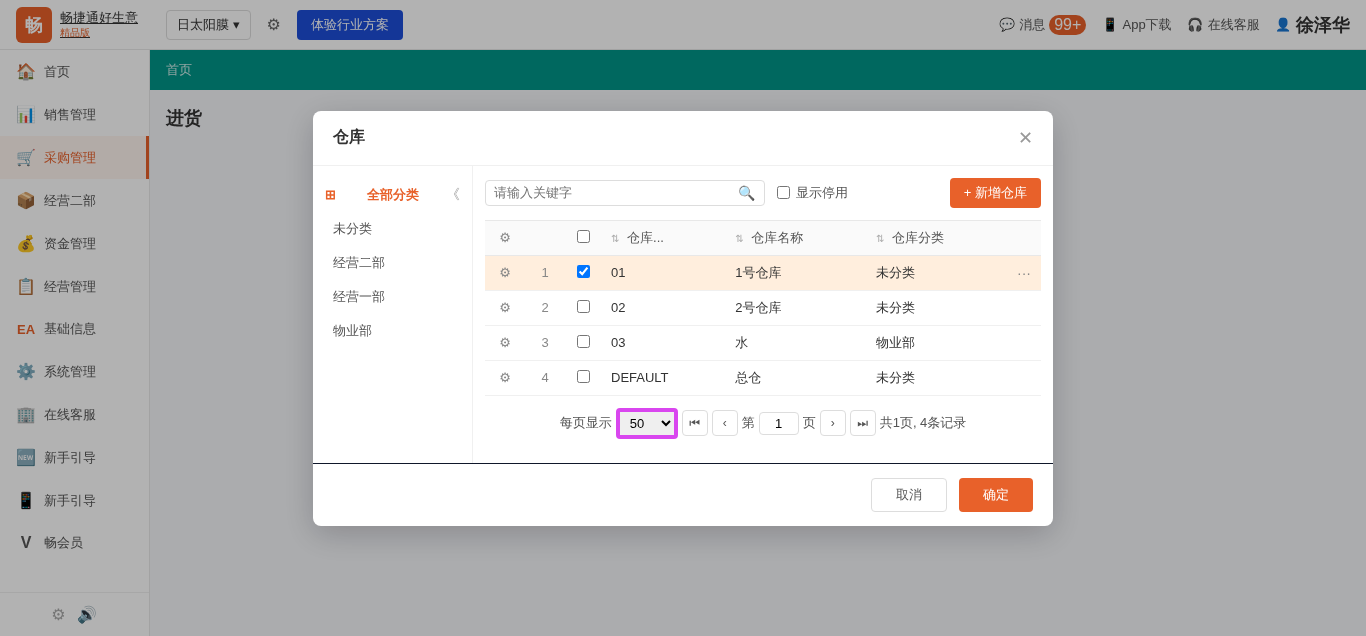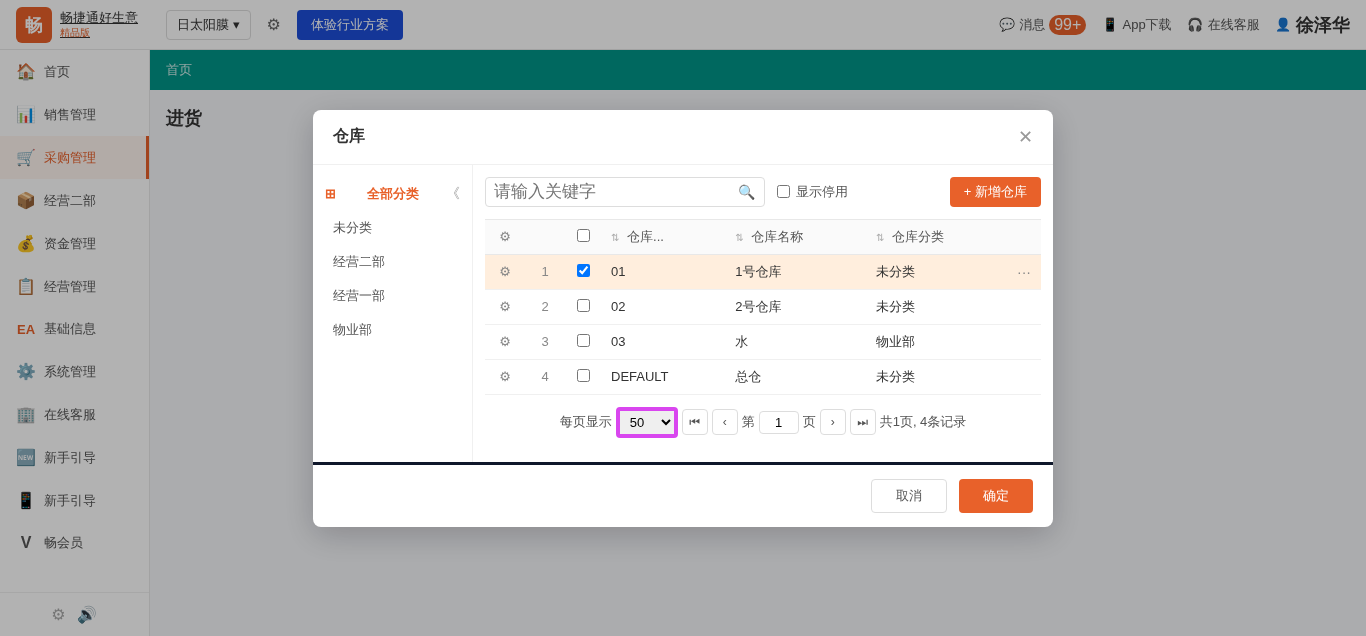--- a/index.html
+++ b/index.html
@@ -111,21 +111,21 @@
     .table-area { flex: 1; display: flex; flex-direction: column; padding: 12px; }
     .table-toolbar {
       display: flex; align-items: center; gap: 12px; margin-bottom: 12px;
     }
     .search-input-wrap {
       display: flex; align-items: center;
       border: 1px solid #ddd; border-radius: 4px; padding: 4px 8px;
       background: white; flex: 1; max-width: 280px;
     }
     .search-input-wrap input {
-      border: none; outline: none; font-size: 17px; flex: 1; color: #999;
+      border: none; outline: none; font-size: 13px; flex: 1; color: #999;
     }
     .search-icon { color: #ccc; font-size: 14px; }
     .show-disabled { display: flex; align-items: center; gap: 6px; font-size: 13px; color: #555; }
     .show-disabled input { cursor: pointer; }
     .add-btn {
       background: #e8612a; color: white; border: none; border-radius: 4px;
       padding: 6px 14px; cursor: pointer; font-size: 13px; margin-left: auto;
     }
 
     
@@ -158,21 +158,21 @@
     }
     .page-btn:disabled { color: #ccc; cursor: default; }
     .page-input {
       width: 40px; border: 1px solid #ddd; border-radius: 4px;
       text-align: center; padding: 3px; font-size: 13px;
     }
 
     
     .modal-footer {
       display: flex; justify-content: flex-end; gap: 12px;
-      padding: 14px 20px; border-top: 3px solid #0f172a;
+      padding: 14px 20px; border-top: 1px solid #0f172a;
     }
     .cancel-btn {
       background: white; border: 1px solid #ddd; border-radius: 4px;
       padding: 7px 24px; cursor: pointer; font-size: 13px; color: #555;
     }
     .confirm-btn {
       background: #e8612a; color: white; border: none; border-radius: 4px;
       padding: 7px 24px; cursor: pointer; font-size: 13px;
     }
 

